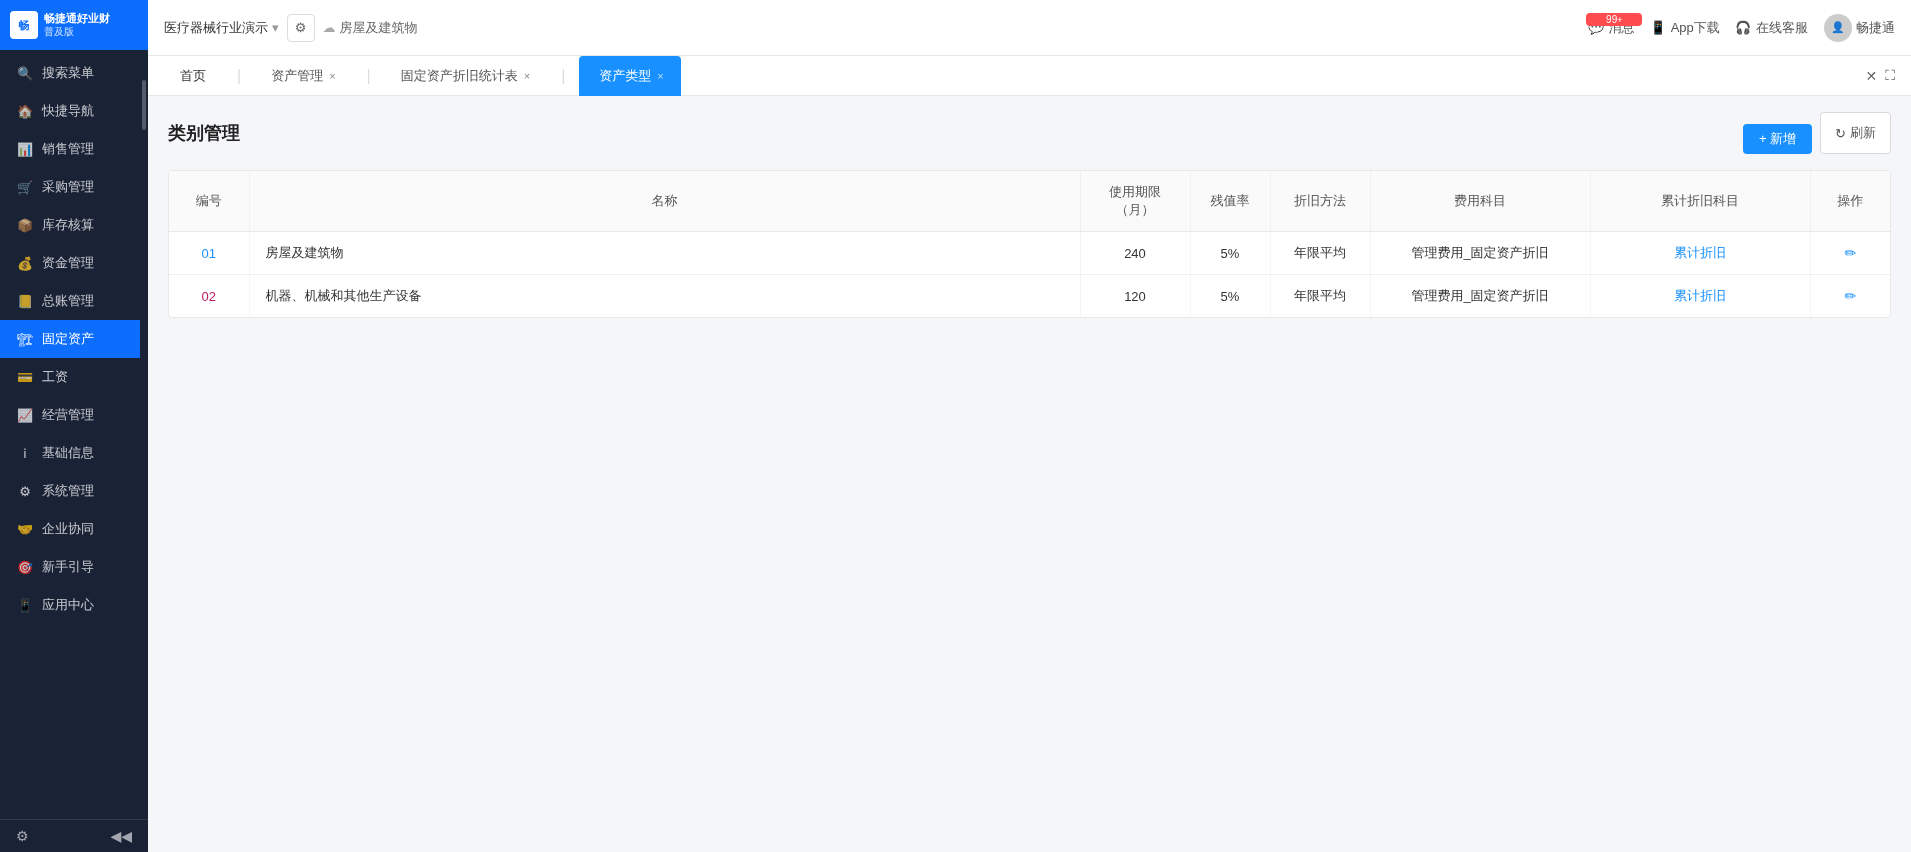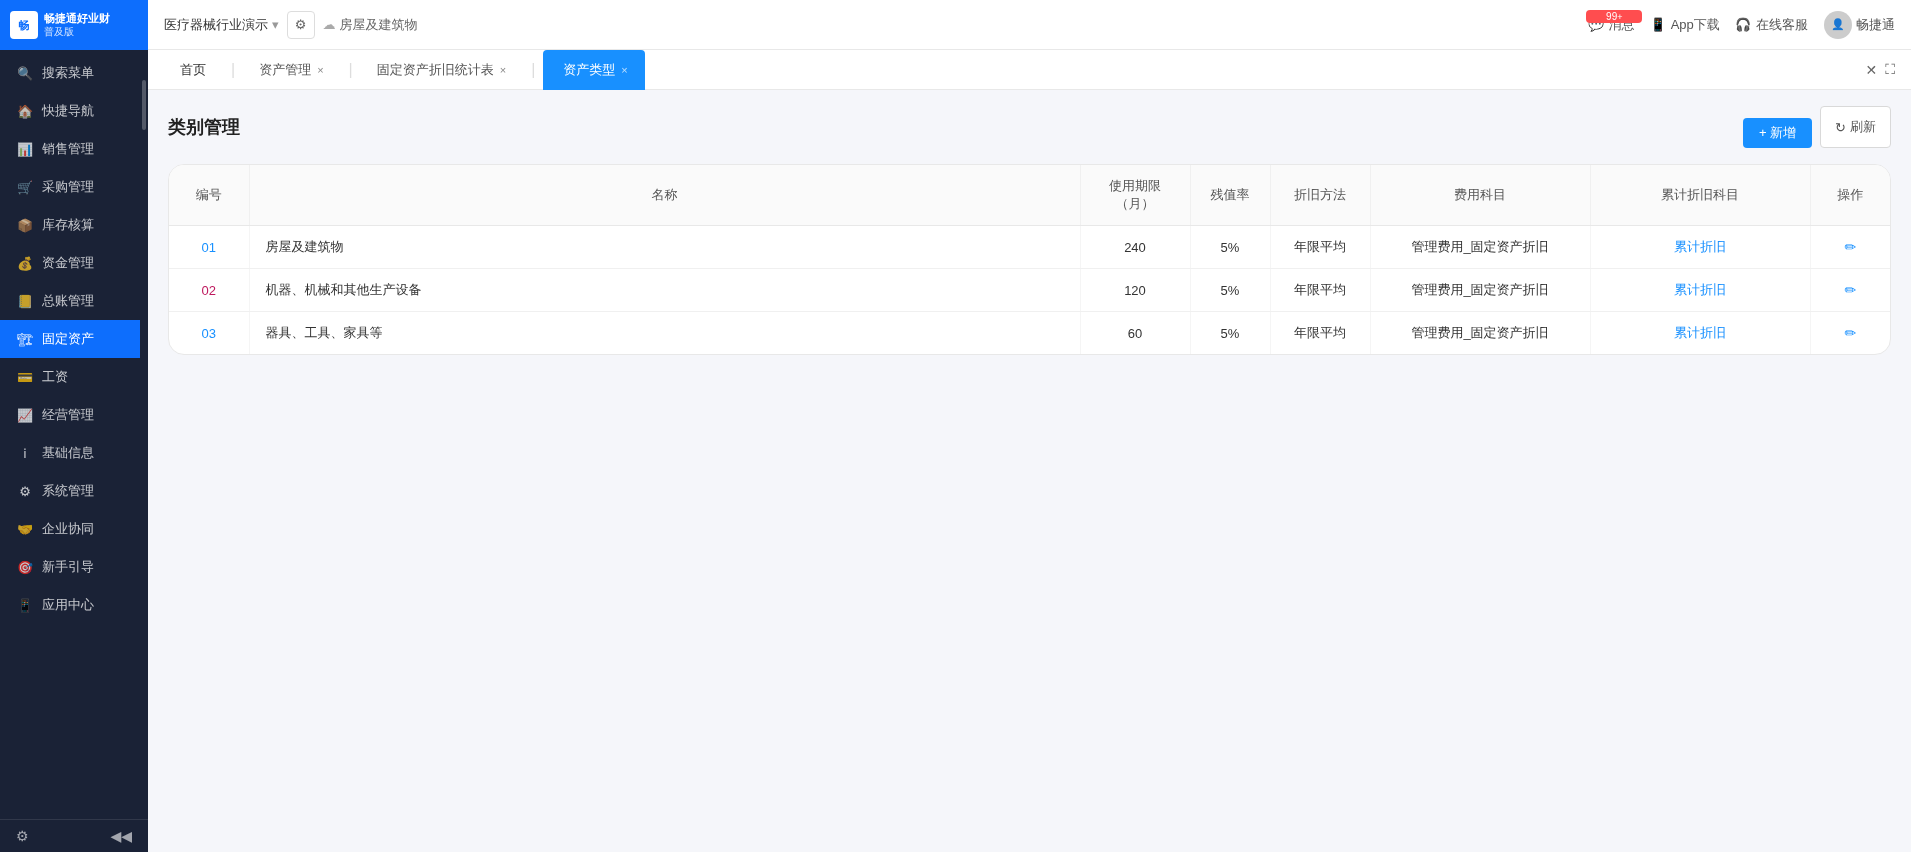--- a/index.html
+++ b/index.html
@@ -59,21 +59,21 @@
     .main {
       flex: 1;
       display: flex;
       flex-direction: column;
       overflow: hidden;
     }
 
     
     .topbar {
       background: #fff;
-      height: 50px;
+      height: 56px;
       display: flex;
       align-items: center;
       padding: 0 16px;
       border-bottom: 1px solid #e8e8e8;
     }
     .topbar-left {
       display: flex; align-items: center; gap: 8px;
       flex: 1;
     }
     .company-selector {
@@ -118,21 +118,21 @@
       color: #fff; font-size: 11px;
     }
 
     
     .tabbar {
       background: #fff;
       display: flex;
       align-items: center;
       border-bottom: 1px solid #e8e8e8;
       padding: 0 16px;
-      gap: 8px;
+      gap: 14px;
       height: 40px;
     }
     .tab {
       display: flex; align-items: center; gap: 6px;
       padding: 0 16px;
       height: 40px;
       cursor: pointer;
       color: #555;
       font-size: 13px;
       border-right: 1px solid transparent;
@@ -197,21 +197,21 @@
       padding: 6px 14px;
       border-radius: 4px;
       cursor: pointer;
       font-size: 13px;
       display: flex; align-items: center; gap: 4px;
     }
 
     
     .data-table {
       background: #fff;
-      border-radius: 16px;
+      border-radius: 4px;
       overflow: hidden;
       border: 1px solid #e8e8e8;
     }
     table {
       width: 100%;
       border-collapse: collapse;
     }
     thead tr {
       background: #fafafa;
     }
@@ -443,29 +443,17 @@
     <td class="name-cell">机器、机械和其他生产设备</td>
     <td>120</td>
     <td>5%</td>
     <td>年限平均</td>
     <td>管理费用_固定资产折旧</td>
     <td style="color:#1890ff;">累计折旧</td>
     <td>
       <span class="edit-icon" title="编辑">✏</span>
     </td>
   </tr>
-            <tr>
-    <td style="color:#1890ff;">03</td>
-    <td class="name-cell">器具、工具、家具等</td>
-    <td>60</td>
-    <td>5%</td>
-    <td>年限平均</td>
-    <td>管理费用_固定资产折旧</td>
-    <td style="color:#1890ff;">累计折旧</td>
-    <td>
-      <span class="edit-icon" title="编辑">✏</span>
-    </td>
-  </tr>
           </tbody>
       </table>
     </div>
   </div>
 </div>
 
 </body></html>

